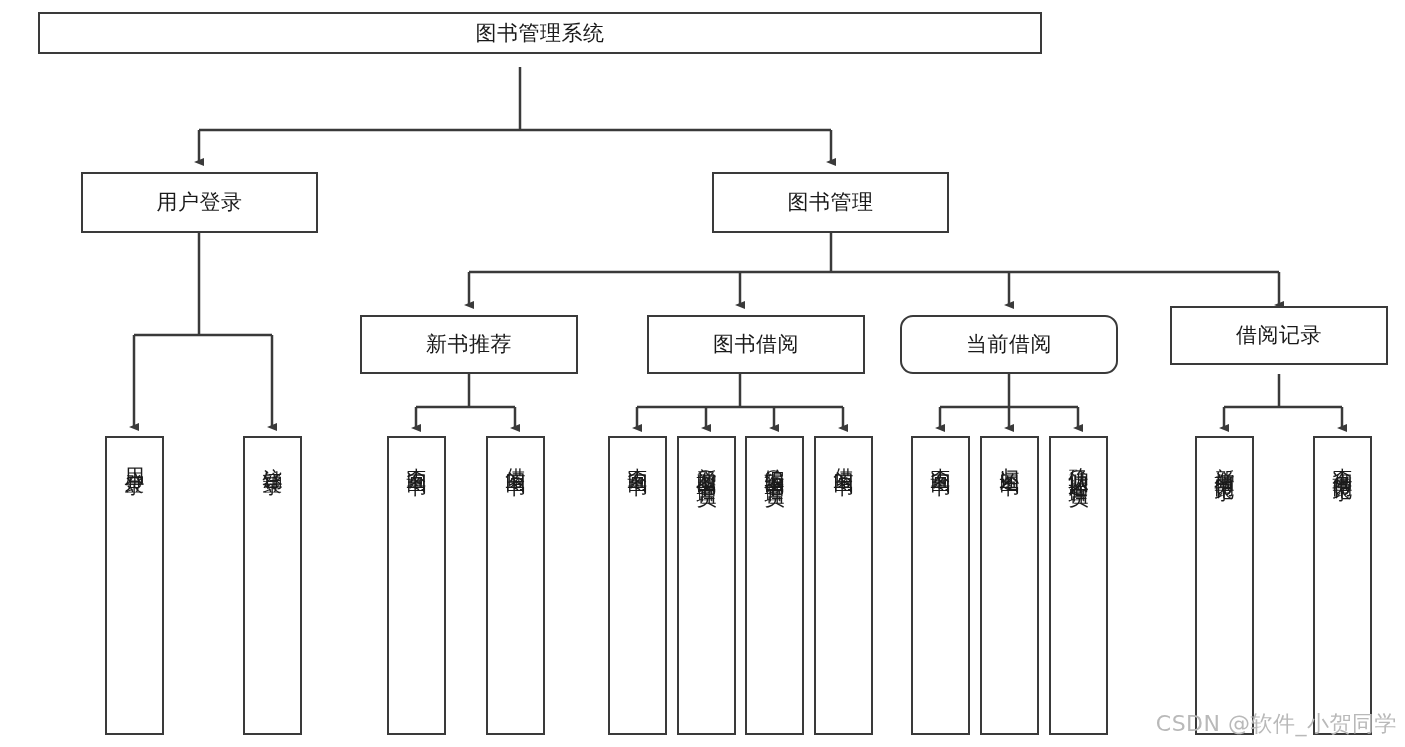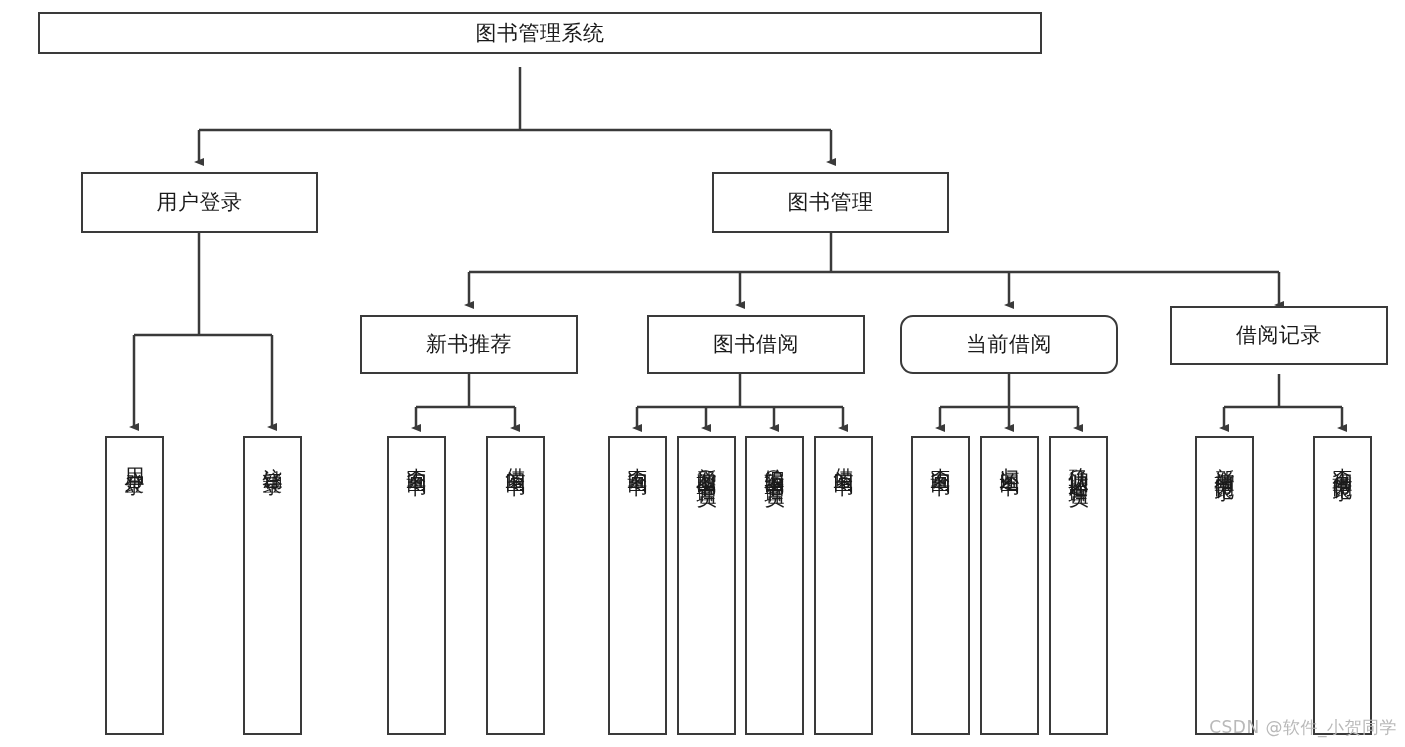--- a/index.html
+++ b/index.html
@@ -52,21 +52,21 @@
     text-orientation: upright;
     font-size: 20px;
     line-height: 1.45;
     letter-spacing: 3px;
     white-space: nowrap;
   }
   .watermark {
     position: absolute;
     right: 8px;
     bottom: 8px;
-    font-size: 17px;
+    font-size: 22px;
     color: #b9b9b9;
     letter-spacing: 0.5px;
     white-space: nowrap;
   }
 </style>
 </head>
 <body>
 
 <div id="canvas">
 

